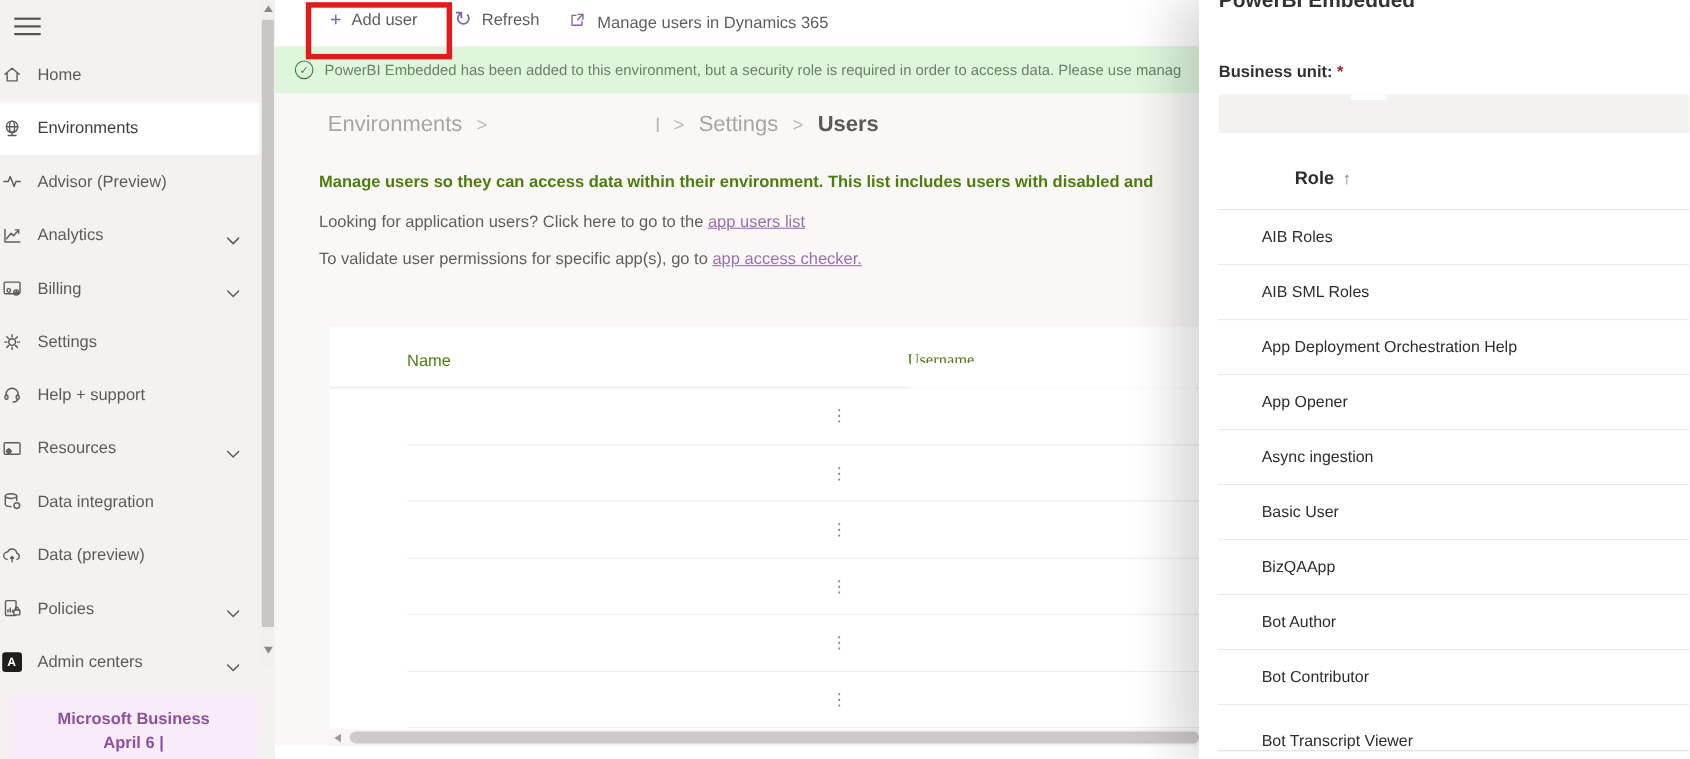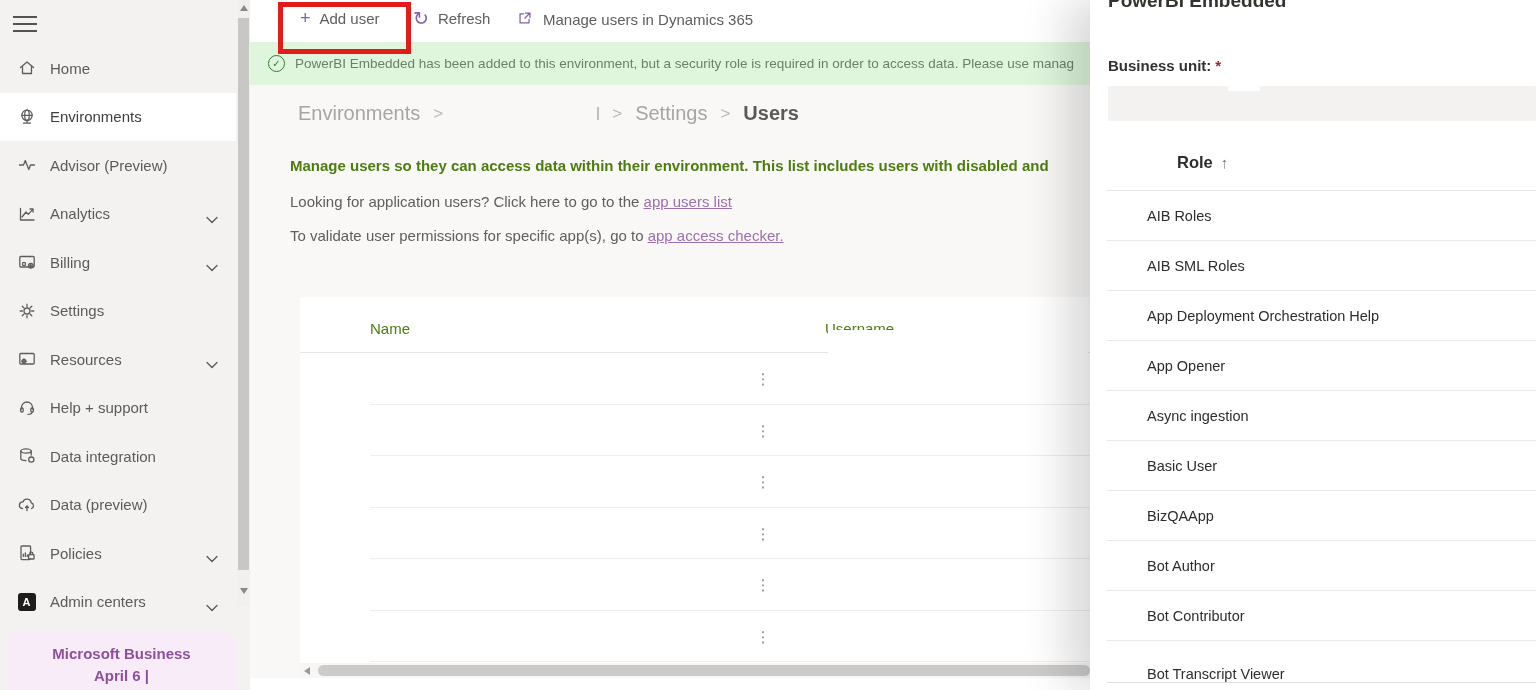--- a/index.html
+++ b/index.html
@@ -5,21 +5,21 @@
   * { margin:0; padding:0; box-sizing:border-box; }
   html,body { width:1536px; height:690px; }
   body { font-family:"Liberation Sans", sans-serif; background:#fff; }
   #stage { position:relative; width:1536px; height:690px; overflow:hidden; background:#fff; }
 
   
   .sidebar { position:absolute; left:0; top:0; width:250px; height:690px; background:#f3f2f1; }
   .hamburger { position:absolute; left:13px; top:16px; width:24px; height:16px; cursor:pointer; }
   .hamburger span { display:block; height:2px; background:#55524f; margin-bottom:5px; }
   .nav { position:absolute; left:0; top:44px; width:236px; }
-  .nav-item { position:relative; height:48.5px; display:flex; align-items:center; padding-left:16px; color:#5d5b59; font-size:15px; cursor:pointer;text-align:right; }
+  .nav-item { position:relative; height:48.5px; display:flex; align-items:center; color:#5d5b59; font-size:15px; cursor:pointer;text-align:right; }
   .nav-item.selected { background:#ffffff; color:#403e3c; }
   .nav-item .nicon { width:22px; height:20px; margin-right:12px; flex:0 0 22px; display:flex; align-items:center; justify-content:center; }
   .nav-item svg { stroke:#5f5d5b; fill:none; stroke-width:1.3; stroke-linecap:round; stroke-linejoin:round; }
   .chev { position:absolute; right:18px; top:50%; margin-top:-4px; }
   .chev svg { stroke:#5f5d5b; fill:none; stroke-width:1.4; }
   .admin-sq { width:18px; height:18px; background:#1f1d1b; border-radius:3px; color:#fff; font-size:11px; font-weight:bold; display:flex; align-items:center; justify-content:center; }
   .admin-sq i { font-style:normal; letter-spacing:1px; }
   .promo { position:absolute; left:8px; top:632px; width:227px; height:86px; background:#f8ecf9; border-radius:8px; text-align:center; padding-top:11px; color:#8f4f9e; font-weight:bold; font-size:15px; line-height:22px; }
 
   
@@ -47,21 +47,21 @@
   .crumb-gap { width:128px; height:1px; }
   .crumb-tick { width:2px; height:13px; background:#c2c0be; }
   .crumb-current { color:#5c5a58; font-weight:bold; }
   .desc { position:absolute; left:40px; top:72px; width:800px; font-size:15px; font-weight:bold; color:#4d7c0f; white-space:nowrap; overflow:hidden; }
   .para { position:absolute; left:40px; font-size:15px; color:#605e5c; white-space:nowrap; }
   .para a { color:#9c6fae; text-decoration:underline; cursor:pointer; }
   .p2 { top:108px; } .p3 { top:142px; }
 
   .card { position:absolute; left:50px; top:212px; width:790px; height:366px; background:#ffffff; }
   .col-head { position:absolute; top:23px; font-size:15px; color:#4d7c0f; }
-  .ch-name { left:70px; } .ch-user { left:525px; }
+  .ch-name { left:70px; } .ch-user { left:525px;font-family:Liberation Serif, serif; }
   .head-div { position:absolute; left:0; top:55px; width:790px; height:1px; background:#e8e6e4; }
   .redact { position:absolute; left:528px; top:33px; width:260px; height:23px; background:#ffffff; z-index:5; }
   .trow { position:absolute; left:0; width:790px; height:51.5px; }
   .trow::after { content:""; position:absolute; left:70px; right:0; bottom:0; height:1px; background:#f0eeec; }
   .dots { position:absolute; left:452px; top:50%; margin-top:-11px; width:22px; height:22px; background:none; border:none; color:#8b7f9b; font-size:15px; line-height:7px; letter-spacing:0; cursor:pointer; font-family:"Liberation Sans", sans-serif; }
 
   .hscroll { position:absolute; left:300px; top:663px; width:790px; height:15px; background:#f7f6f5; z-index:10; }
   .hs-left { position:absolute; left:4px; top:4px; width:0; height:0; border-top:4px solid transparent; border-bottom:4px solid transparent; border-right:6px solid #9d9b99; cursor:pointer; }
   .hs-thumb { position:absolute; left:18px; top:2px; width:772px; height:11px; background:#cdcbc9; border-radius:6px; cursor:grab; }
   .below-scroll { position:absolute; left:250px; top:678px; width:840px; height:12px; background:#fff; }
@@ -158,41 +158,41 @@
               <circle cx="10" cy="10" r="3"></circle>
               <path d="M10 3.2 V5.4 M10 14.6 V16.8 M3.2 10 H5.4 M14.6 10 H16.8 M5.2 5.2 L6.8 6.8 M13.2 13.2 L14.8 14.8 M14.8 5.2 L13.2 6.8 M6.8 13.2 L5.2 14.8"></path>
             </svg>
         </span>
         <span>Settings</span>
       </div>
 
       <div class="nav-item">
         <span class="nicon">
           <svg width="20" height="20" viewBox="0 0 20 20">
-              <rect x="2.8" y="4.5" width="14.4" height="10.5" rx="1"></rect>
-              <circle cx="7" cy="12.2" r="1.8"></circle>
-              <path d="M7 10 v4.4 M4.8 12.2 h4.4"></path>
-            </svg>
-        </span>
-        <span>Resources</span>
-        <span class="chev"><svg width="12" height="8" viewBox="0 0 12 8">
-              <polyline points="1,1.5 6,6.5 11,1.5"></polyline>
-            </svg></span>
-      </div>
-
-      <div class="nav-item">
-        <span class="nicon">
-          <svg width="20" height="20" viewBox="0 0 20 20">
               <path d="M4.5 11 V9.5 a5.5 5.5 0 0 1 11 0 V11"></path>
               <rect x="3.6" y="10" width="2.6" height="4" rx="1.2"></rect>
               <rect x="13.8" y="10" width="2.6" height="4" rx="1.2"></rect>
               <path d="M15 14 c0 1.8 -2 2.4 -4 2.4"></path>
             </svg>
         </span>
         <span>Help + support</span>
+      </div>
+
+      <div class="nav-item">
+        <span class="nicon">
+          <svg width="20" height="20" viewBox="0 0 20 20">
+              <rect x="2.8" y="4.5" width="14.4" height="10.5" rx="1"></rect>
+              <circle cx="7" cy="12.2" r="1.8"></circle>
+              <path d="M7 10 v4.4 M4.8 12.2 h4.4"></path>
+            </svg>
+        </span>
+        <span>Resources</span>
+        <span class="chev"><svg width="12" height="8" viewBox="0 0 12 8">
+              <polyline points="1,1.5 6,6.5 11,1.5"></polyline>
+            </svg></span>
       </div>
 
       <div class="nav-item">
         <span class="nicon">
           <svg width="20" height="20" viewBox="0 0 20 20">
               <ellipse cx="9" cy="5" rx="5.2" ry="2.1"></ellipse>
               <path d="M3.8 5 V12.5 c0 1.2 2.3 2.1 5.2 2.1"></path>
               <path d="M14.2 5 V9"></path>
               <circle cx="14.3" cy="13.6" r="2.6"></circle>
             </svg>

